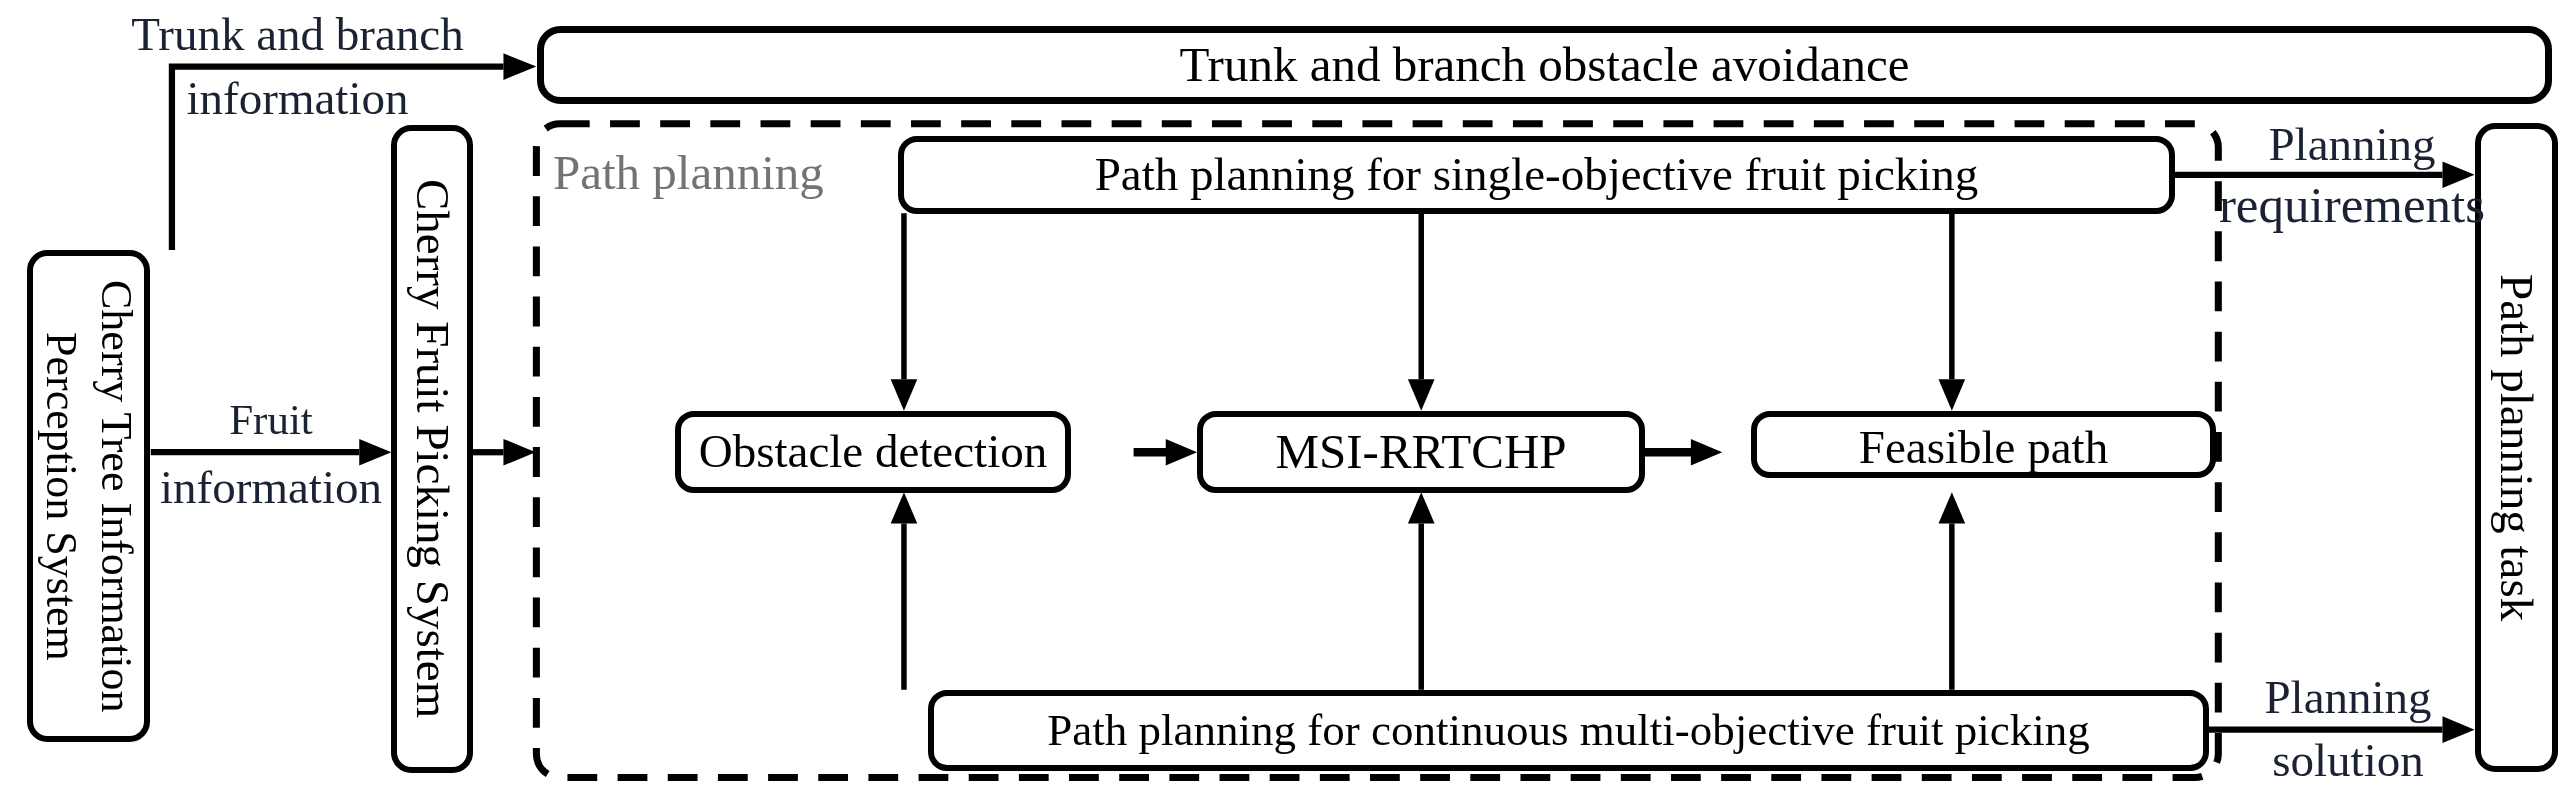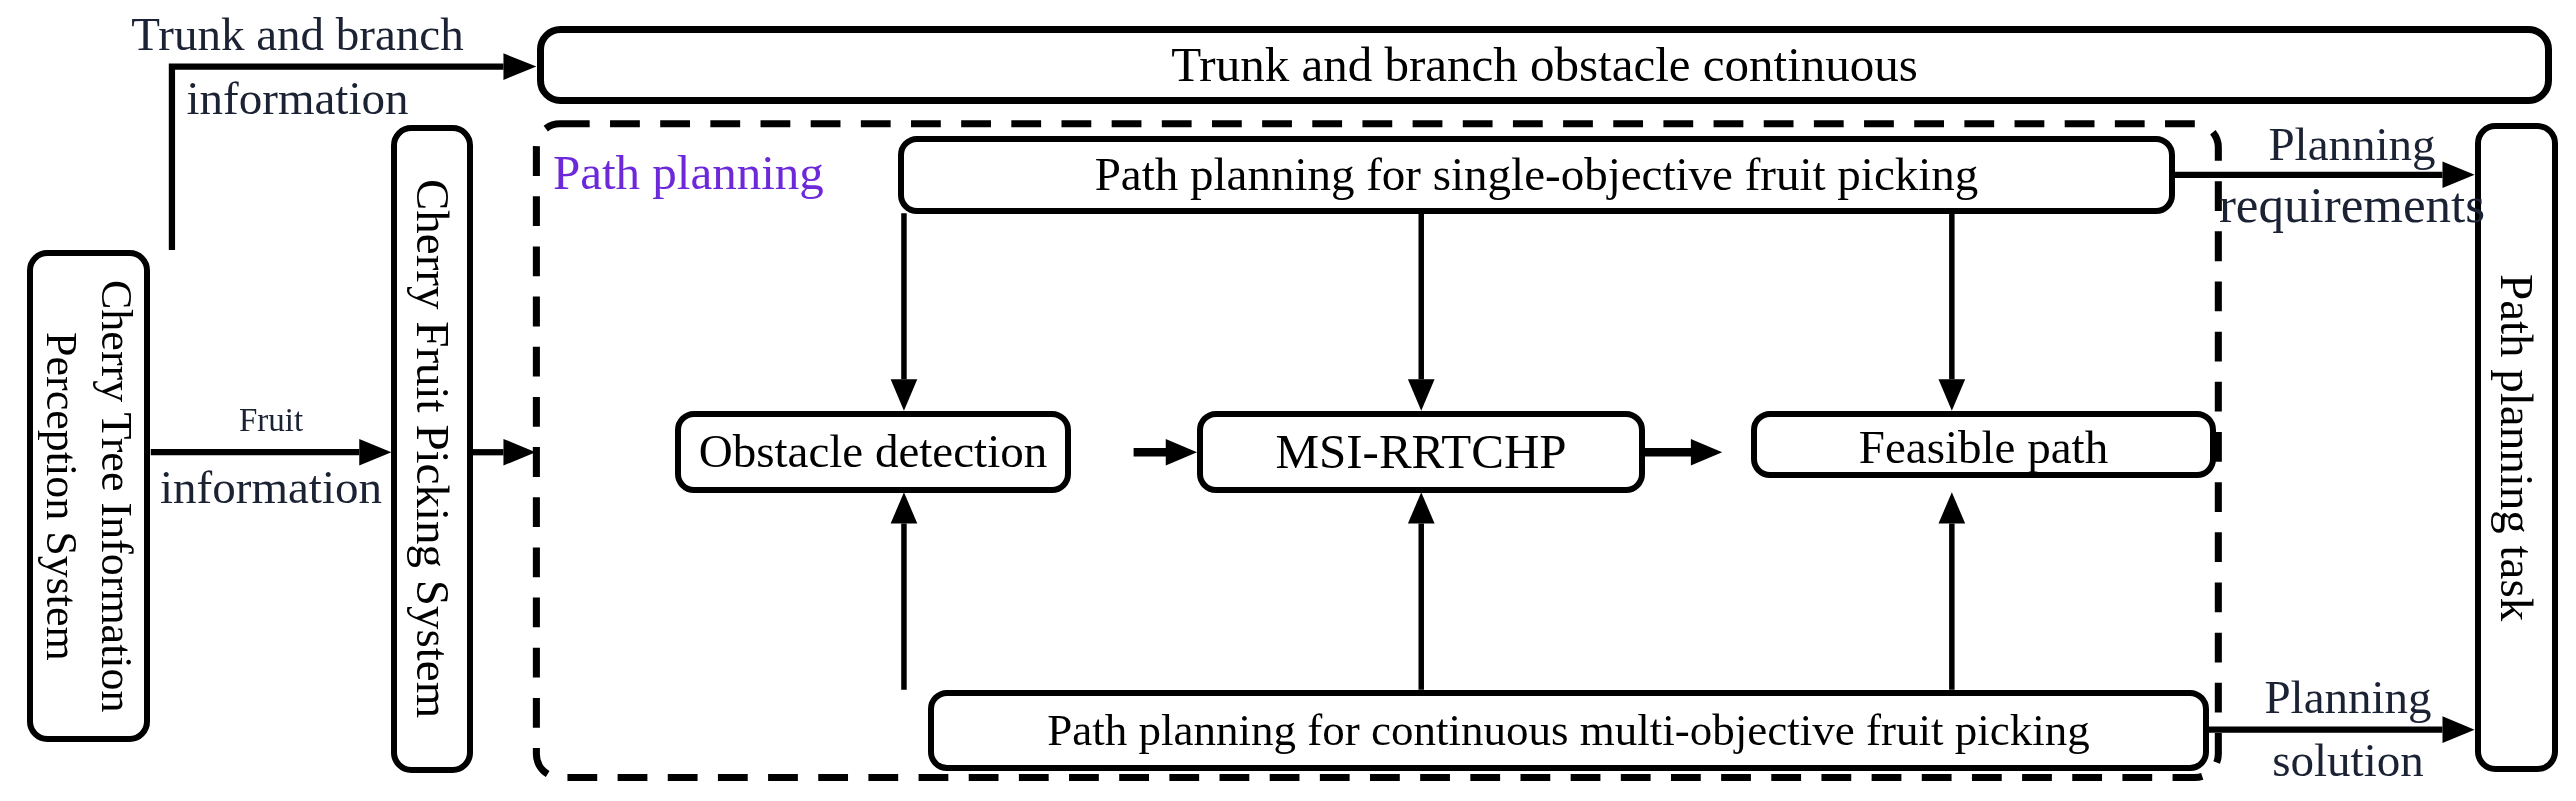--- a/index.html
+++ b/index.html
@@ -31,21 +31,21 @@
     white-space:nowrap;
   }
   .vtext .vline{line-height:55px;}
   .lbl{
     position:absolute;
     text-align:center;
     line-height:52px;
     color:#1b2233;
     white-space:nowrap;
   }
-  .lbl.black{color:#6d28d9;text-align:left;}
+  .lbl.black{color:#737373;text-align:left;}
   svg line, svg path{stroke:#000000;fill:none;}
   svg polygon{fill:#000000;stroke:none;}
 </style>
 </head>
 <body>
 
 <div id="canvas">
 
   <svg id="wires" viewBox="0 0 3286 1022" xmlns="http://www.w3.org/2000/svg">
 
@@ -81,21 +81,21 @@
     <polygon points="2490,628 2473,668 2507,668"></polygon>
 
     <line x1="2774" y1="223" x2="3116" y2="223" stroke-width="8"></line>
     <polygon points="3157,223 3116,206 3116,240"></polygon>
 
     <line x1="2782" y1="931" x2="3116" y2="931" stroke-width="8"></line>
     <polygon points="3157,931 3116,914 3116,948"></polygon>
   </svg>
 
   <div class="box h" style="left:537px;top:26px;width:2015px;height:78px;border-width:7px;border-radius:23.5px;font-size:49px;">
-    <span>Trunk and branch obstacle continuous</span>
+    <span>Trunk and branch obstacle avoidance</span>
   </div>
 
   <div class="box" style="left:27.4px;top:250px;width:123px;height:492px;font-size:44px;">
     <div class="vtext">
       <div class="vline">Cherry Tree Information</div>
       <div class="vline">Perception System</div>
     </div>
   </div>
 
   <div class="box" style="left:391px;top:125px;width:82px;height:648px;font-size:47px;">
@@ -124,21 +124,21 @@
 
   <div class="box h" style="left:928px;top:690px;width:1281px;height:81px;border-radius:19px;font-size:45px;">
     <span>Path planning for continuous multi-objective fruit picking</span>
   </div>
 
   <div class="lbl black" style="left:553px;top:147px;font-size:49px;">Path planning</div>
 
   <div class="lbl" style="left:78px;top:7.8px;width:439px;font-size:47px;">Trunk and branch</div>
   <div class="lbl" style="left:78px;top:72px;width:439px;font-size:47px;">information</div>
 
-  <div class="lbl" style="left:114px;top:394px;width:314px;font-size:33px;">Fruit</div>
+  <div class="lbl" style="left:114px;top:394px;width:314px;font-size:43px;">Fruit</div>
   <div class="lbl" style="left:114px;top:461px;width:314px;font-size:47px;">information</div>
 
   <div class="lbl" style="left:2195px;top:118px;width:314px;font-size:47px;">Planning</div>
   <div class="lbl" style="left:2195px;top:179px;width:314px;font-size:51px;">requirements</div>
 
   <div class="lbl" style="left:2191px;top:671px;width:314px;font-size:47px;">Planning</div>
   <div class="lbl" style="left:2191px;top:734px;width:314px;font-size:47px;">solution</div>
 
 </div>
 

